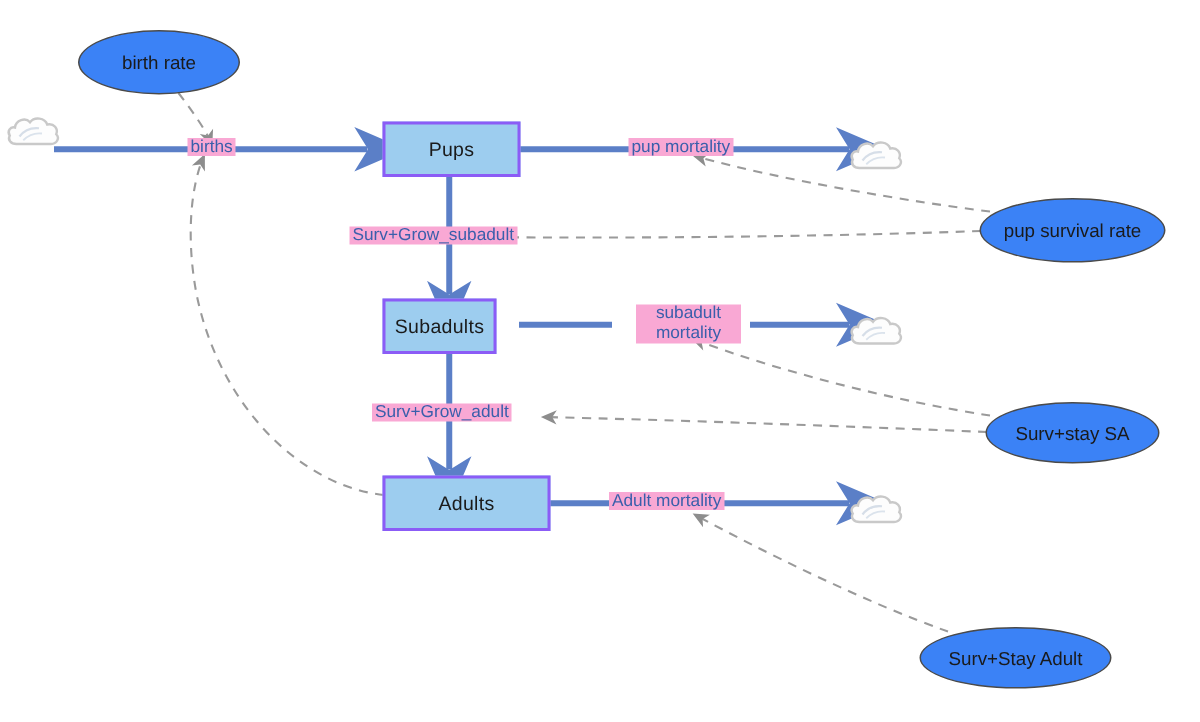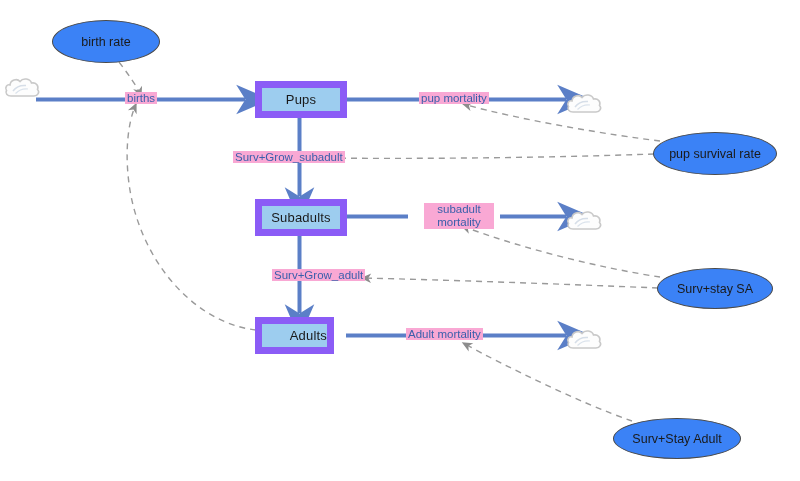--- a/index.html
+++ b/index.html
@@ -22,21 +22,21 @@
     left: 0;
     top: 0;
     width: 800px;
     height: 481px;
     pointer-events: none;
   }
   .stock {
     position: absolute;
     box-sizing: border-box;
     background: #9DCDEF;
-    border: 7px solid #8b5cf6;
+    border: 2px solid #8b5cf6;
     display: flex;
     align-items: center;
     justify-content: center;
     color: #1a1a1a;
     font-size: 13px;
     font-family: "Liberation Sans", sans-serif;
     letter-spacing: 0.2px;
     z-index: 5;
   }
   .converter {
@@ -162,25 +162,25 @@
                C585,329.5 592,330.5 593.5,335 C598,334 601,338 599.5,341.5 C602,344 600,348 596,348 Z" fill="#fdfdfd" stroke="#c9c9c9" stroke-width="1.6"></path>
       <path d="M575,343 C578,339 583,337 588,337.5" fill="none" stroke="#d6dee8" stroke-width="1.5"></path>
       <path d="M577.5,345.5 C581,342 586,340.5 590,341" fill="none" stroke="#dbe3ec" stroke-width="1.2"></path>
     </g>
   </svg>
 
   <div class="stock" style="left:255px; top:81px; width:92px; height:37px;">
     <span>Pups</span>
   </div>
 
-  <div class="stock" style="left:255px; top:199px; width:92px; height:37px;">
+  <div class="stock" style="left:255px; top:199px; width:76px; height:37px;">
     <span>Subadults</span>
   </div>
 
-  <div class="stock" style="left:255px; top:317px; width:79px; height:37px;justify-content:flex-end;">
+  <div class="stock" style="left:255px; top:317px; width:112px; height:37px;">
     <span>Adults</span>
   </div>
 
   <div class="converter" style="left:52px; top:20px; width:108px; height:43px;">
     <span>birth rate</span>
   </div>
 
   <div class="converter" style="left:653px; top:132px; width:124px; height:43px;">
     <span>pup survival rate</span>
   </div>
@@ -197,17 +197,17 @@
 
   <div class="flow-label" style="left:419px; top:92px;">pup mortality</div>
 
   <div class="flow-label" style="left:233px; top:151px;">Surv+Grow_subadult</div>
 
   <div class="flow-label two-line" style="left:424px; top:203px; width:66px;">
     <span>subadult</span><br>
     <span>mortality</span>
   </div>
 
-  <div class="flow-label" style="left:248px; top:269px;margin-left:24px;">Surv+Grow_adult</div>
+  <div class="flow-label" style="left:248px; top:269px;">Surv+Grow_adult</div>
 
   <div class="flow-label" style="left:406px; top:328px;">Adult mortality</div>
 
 </div>
 
 </body></html>

